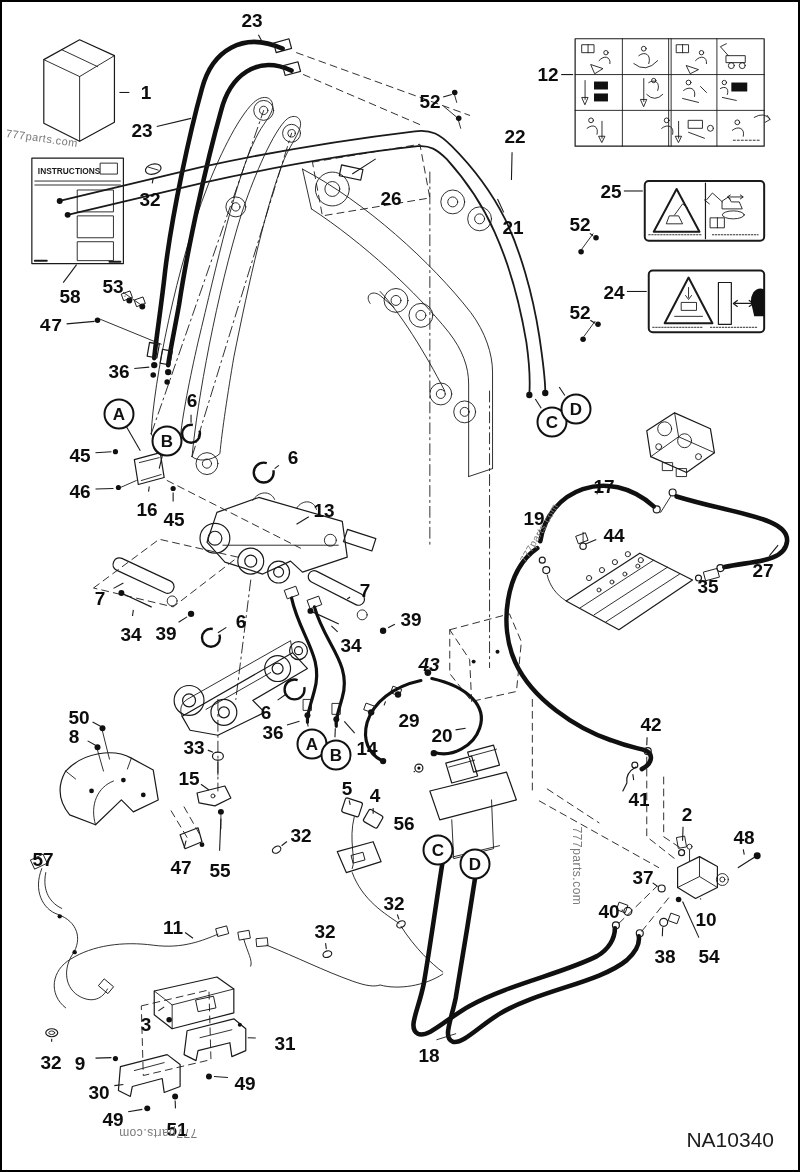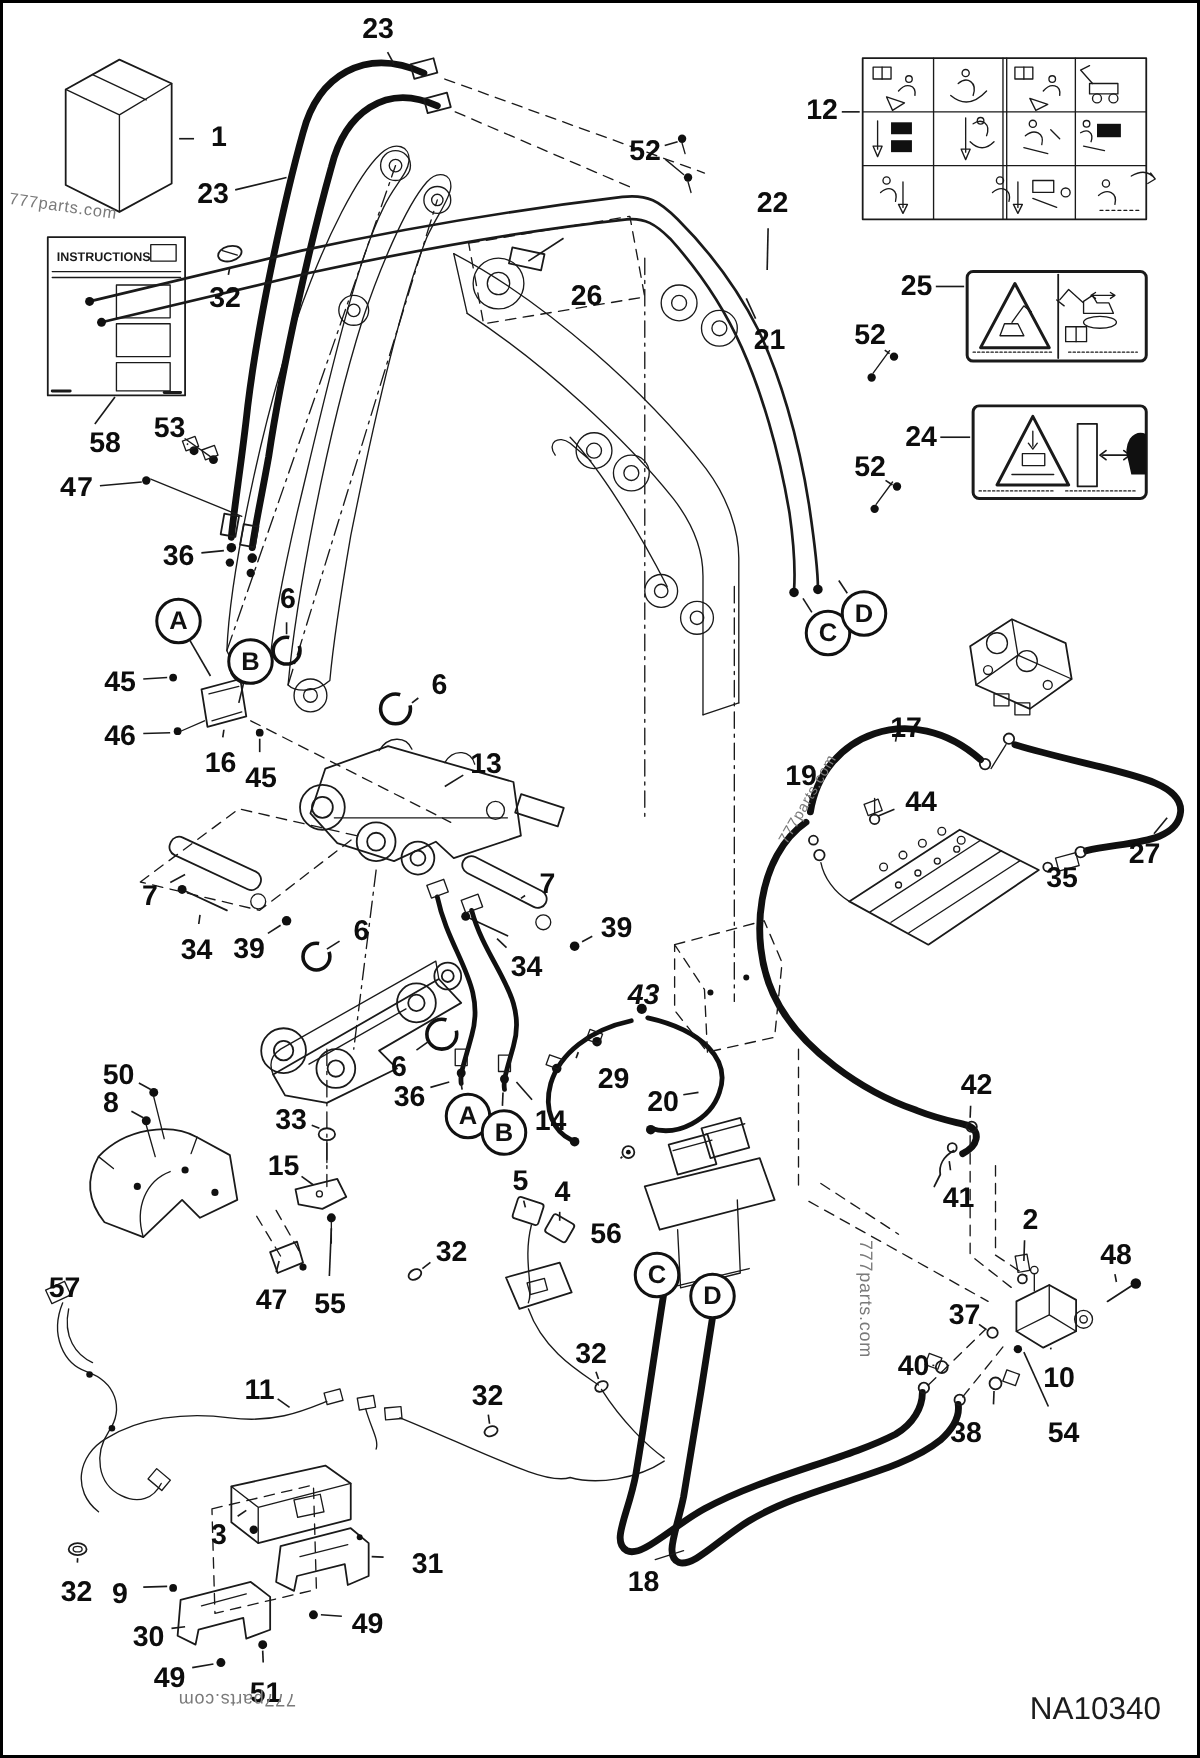--- a/index.html
+++ b/index.html
@@ -588,21 +588,21 @@
       <span class="co" style="left: 243px; top: 1081px;">49</span>
       <span class="co" style="left: 111px; top: 1117px;">49</span>
       <span class="co" style="left: 175px; top: 1127px;">51</span>
       <span class="co" style="left: 427px; top: 1053px;">18</span>
       <span class="co" style="left: 685px; top: 812px;">2</span>
       <span class="co" style="left: 742px; top: 835px;">48</span>
       <span class="co" style="left: 641px; top: 875px;">37</span>
       <span class="co" style="left: 607px; top: 909px; text-align: right;">40</span>
       <span class="co" style="left: 704px; top: 917px;">10</span>
       <span class="co" style="left: 707px; top: 954px;">54</span>
-      <span class="co" style="left: 642px; top: 954px;">38</span>
+      <span class="co" style="left: 663px; top: 954px;">38</span>
       <span class="lc" style="left: 117px; top: 412px;">A</span>
       <span class="lc" style="left: 165px; top: 439px;">B</span>
       <span class="lc" style="left: 310px; top: 742px;">A</span>
       <span class="lc" style="left: 334px; top: 753px;">B</span>
       <span class="lc" style="left: 550px; top: 420px;">C</span>
       <span class="lc" style="left: 574px; top: 407px;">D</span>
       <span class="lc" style="left: 436px; top: 848px;">C</span>
       <span class="lc" style="left: 473px; top: 862px;">D</span>
       <span class="wm" style="left: 40px; top: 136px; font-size: 11px; transform: translate(-50%, -50%) rotate(8deg);">777parts.com</span>
       <span class="wm" style="left: 537px; top: 531px; font-size: 10px; transform: translate(-50%, -50%) rotate(-60deg);">777parts.com</span>

